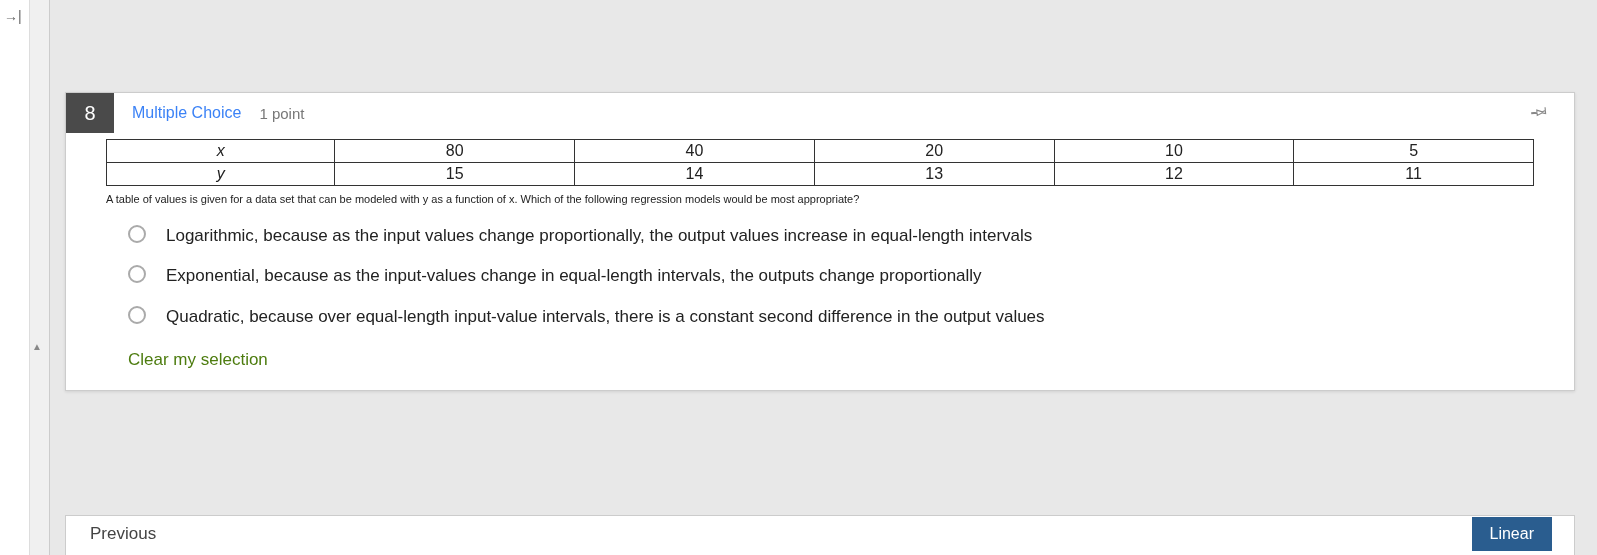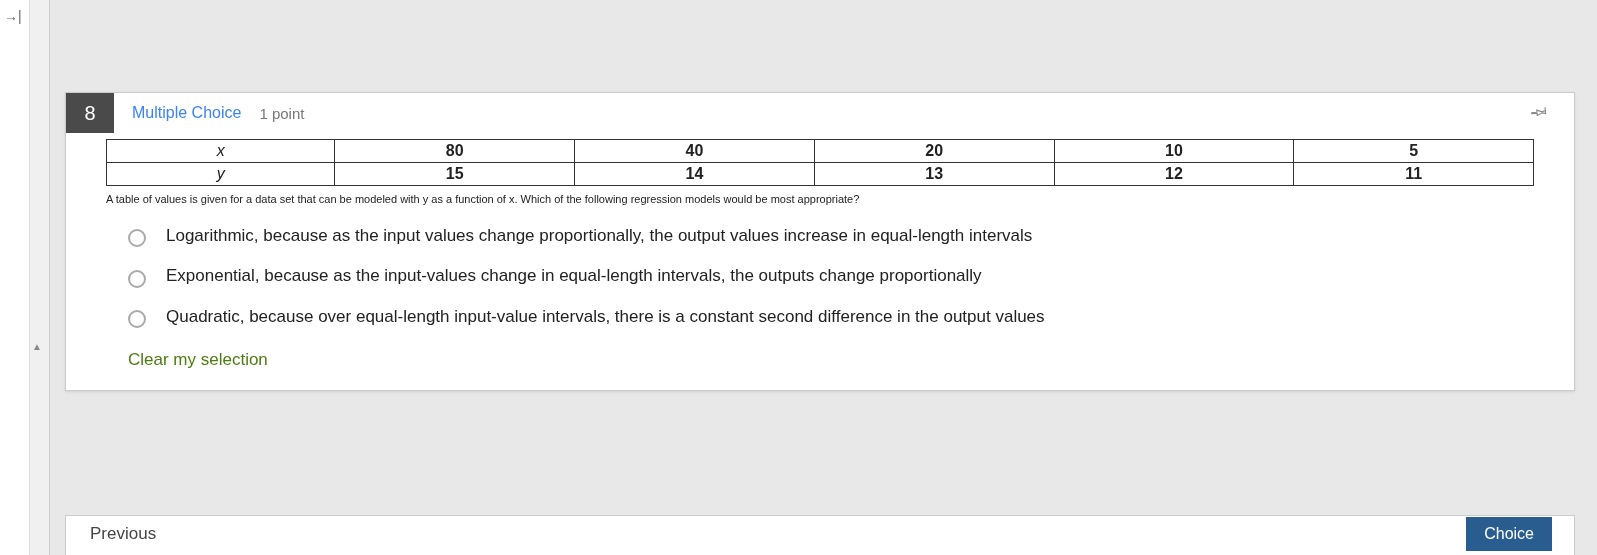--- a/index.html
+++ b/index.html
@@ -95,30 +95,30 @@
       border: 1px solid #333;
       padding: 2px 8px;
       text-align: center;
       font-size: 16px;
       color: #222;
     }
     .data-table td.row-label {
       width: 16%;
       font-style: italic;
     }
-    .data-table td.val { width: 16.8%; font-weight: bold; }
+    .data-table td.val { width: 16.8%; }
     .question-prompt {
       color: #222;
       font-size: 11px;
       margin-bottom: 18px;
       line-height: 1.4;
     }
     .option-row {
       display: flex;
-      align-items: flex-end;
+      align-items: flex-start;
       margin-bottom: 18px;
       padding-left: 22px;
     }
     .radio-circle {
       width: 18px;
       height: 18px;
       border: 2px solid #aaa;
       border-radius: 50%;
       margin-right: 20px;
       flex-shrink: 0;
@@ -226,14 +226,14 @@
       <div class="radio-circle"></div>
       <div class="option-text">Quadratic, because over equal-length input-value intervals, there is a constant second difference in the output values</div>
     </div>
 
     <div class="clear-link">Clear my selection</div>
   </div>
 </div>
 
 <div class="footer-bar">
   <button class="prev-btn">Previous</button>
-  <button class="submit-btn">Choice</button>
+  <button class="submit-btn">Linear</button>
 </div>
 
 </body></html>

